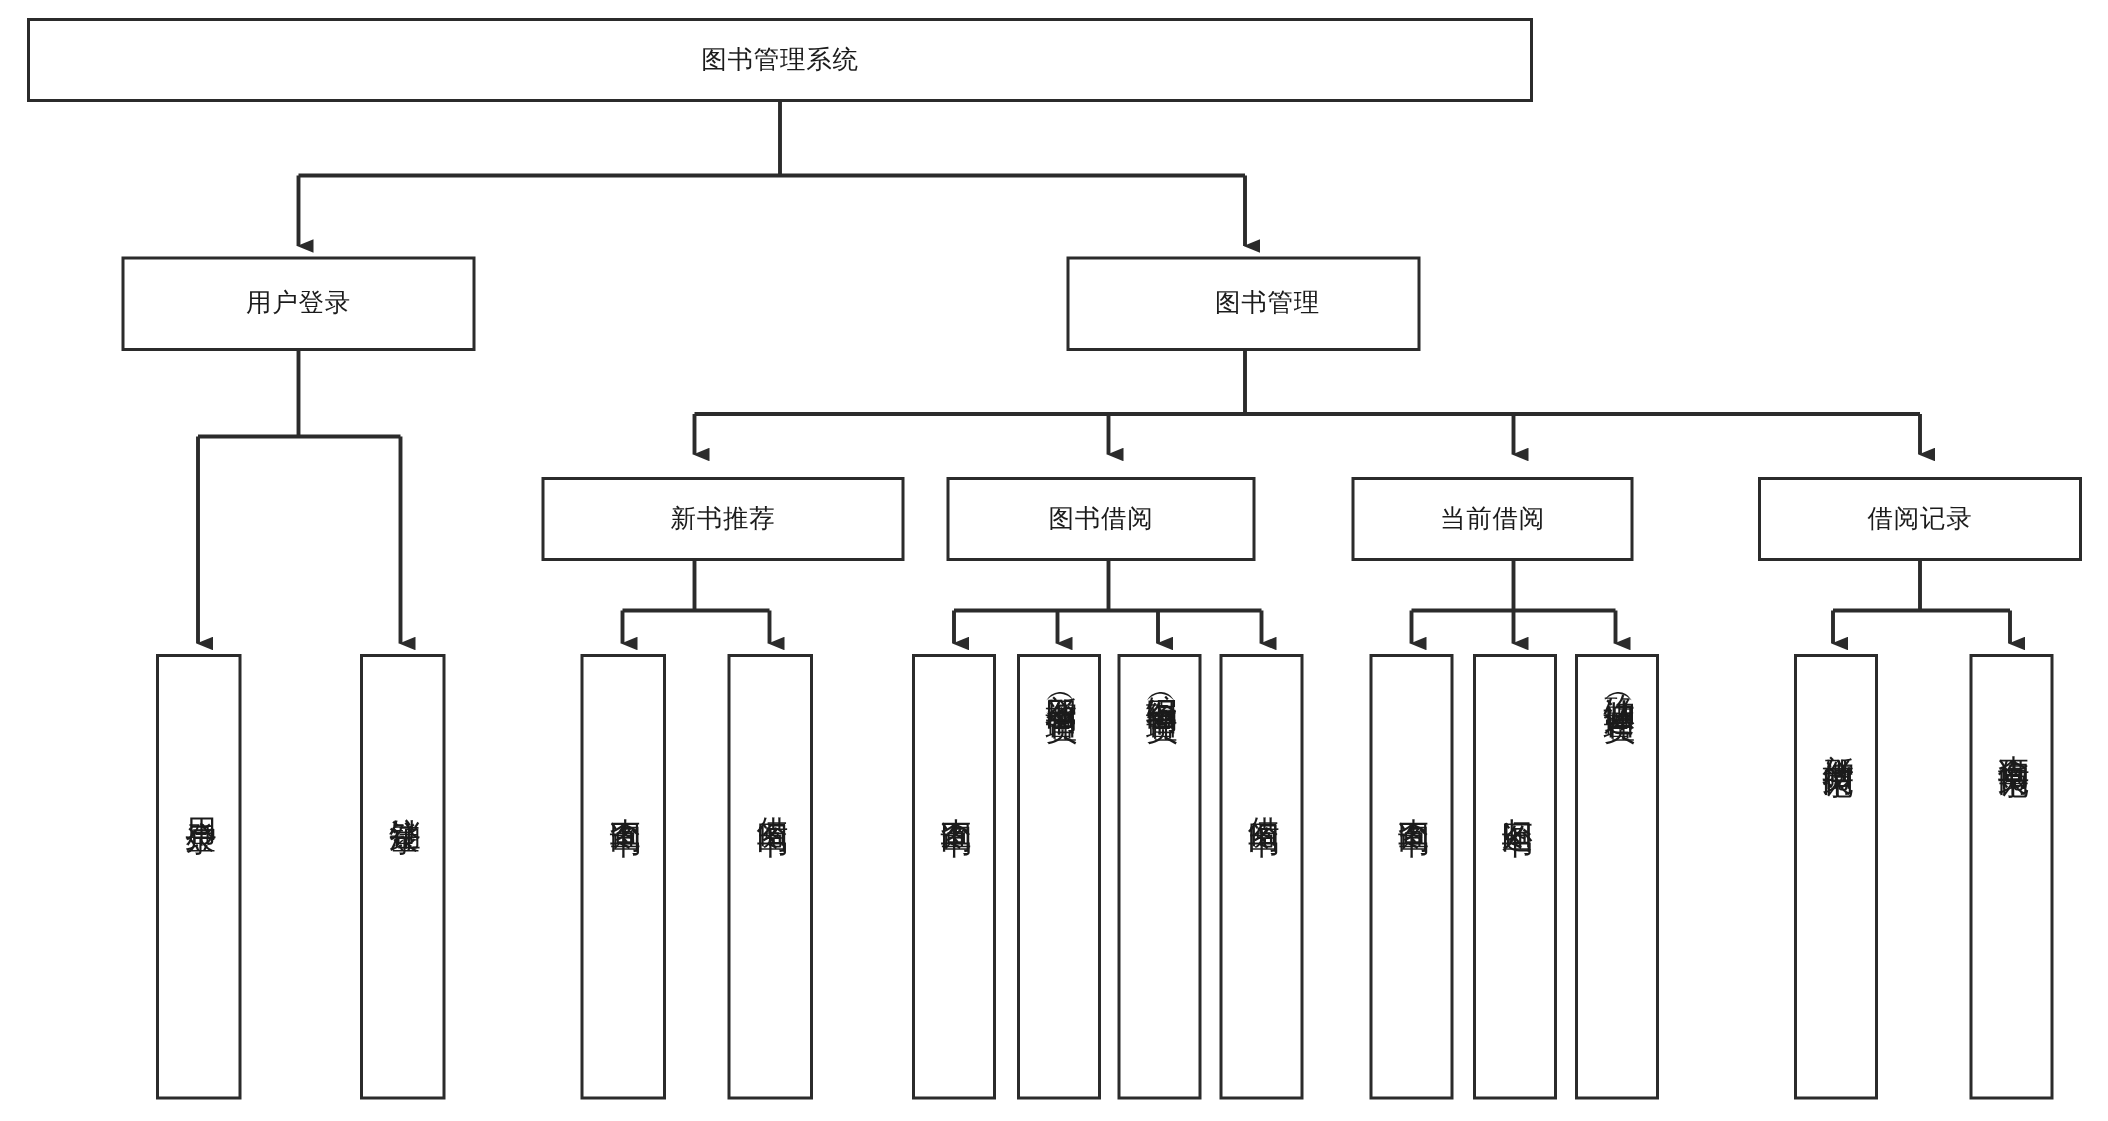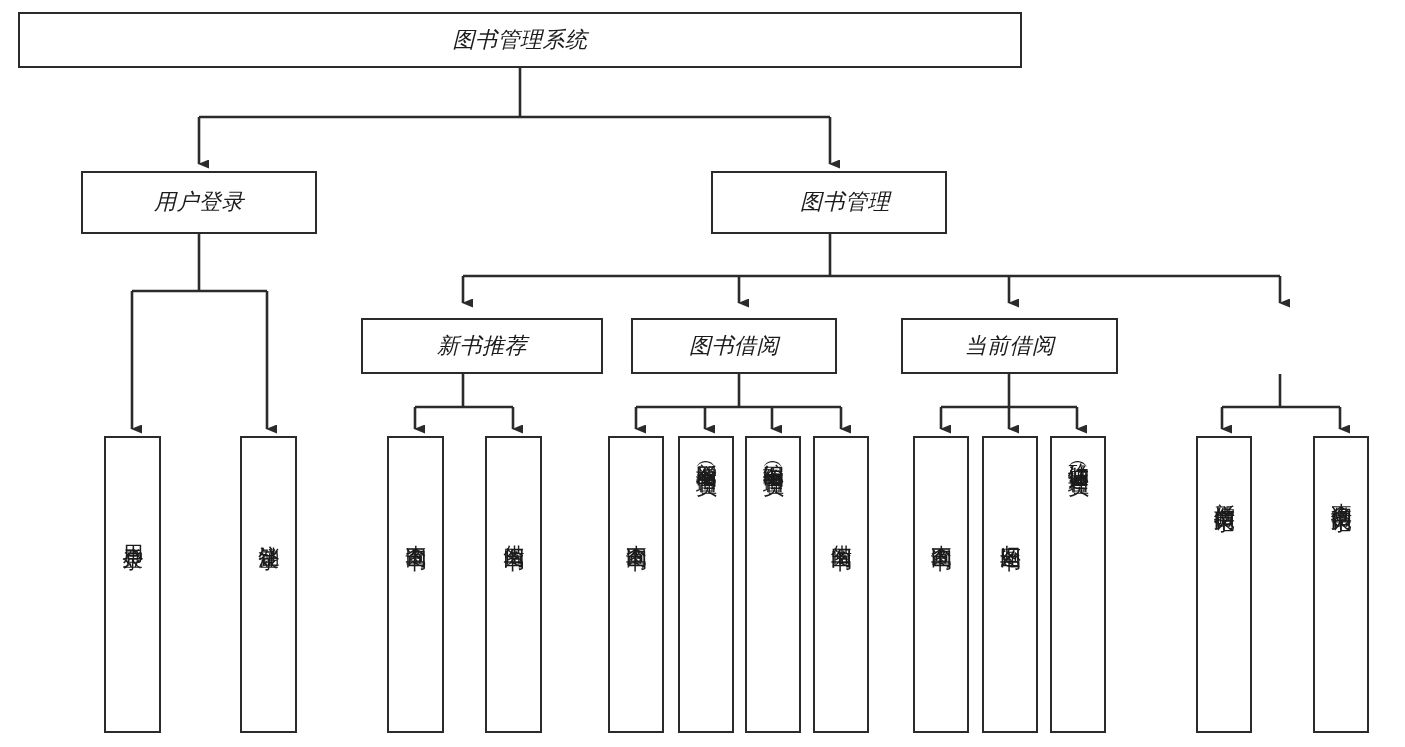--- a/index.html
+++ b/index.html
@@ -36,23 +36,22 @@
     color: #1b1b1b;
     z-index: 2;
   }
   .node-label {
     display: block;
     white-space: nowrap;
     letter-spacing: 0.5px;
   }
   
   .node.horiz .node-label {
-    font-size: 22px;
+    font-size: 17px;
     line-height: 1.1;
-    font-style: italic;
   }
   
   .node.vert {
     align-items: flex-start;
     padding-top: 8px;
   }
   .node.vert .node-label {
     writing-mode: vertical-rl;
     text-orientation: upright;
     font-size: 21px;
@@ -143,22 +142,25 @@
   <div class="node horiz" style="left:711px; top:171px; width:236px; height:63px;padding-left:32px;">
     <span class="node-label">图书管理</span>
   </div>
 
   <div class="node horiz" style="left:361px; top:318px; width:242px; height:56px;">
     <span class="node-label">新书推荐</span>
   </div>
   <div class="node horiz" style="left:631px; top:318px; width:206px; height:56px;">
     <span class="node-label">图书借阅</span>
   </div>
-  <div class="node horiz" style="left:901px; top:318px; width:217px; height:56px;">
+  <div class="node horiz" style="left:901px; top:318px; width:188px; height:56px;">
     <span class="node-label">当前借阅</span>
+  </div>
+  <div class="node horiz" style="left:1172px; top:318px; width:216px; height:56px;">
+    <span class="node-label">借阅记录</span>
   </div>
 
   <div class="node vert mid2" style="left:104px; top:436px; width:57px; height:297px;">
     <span class="node-label">用户登录</span>
   </div>
   <div class="node vert mid2" style="left:240px; top:436px; width:57px; height:297px;">
     <span class="node-label">注销登录</span>
   </div>
 
   <div class="node vert mid2" style="left:387px; top:436px; width:57px; height:297px;">

